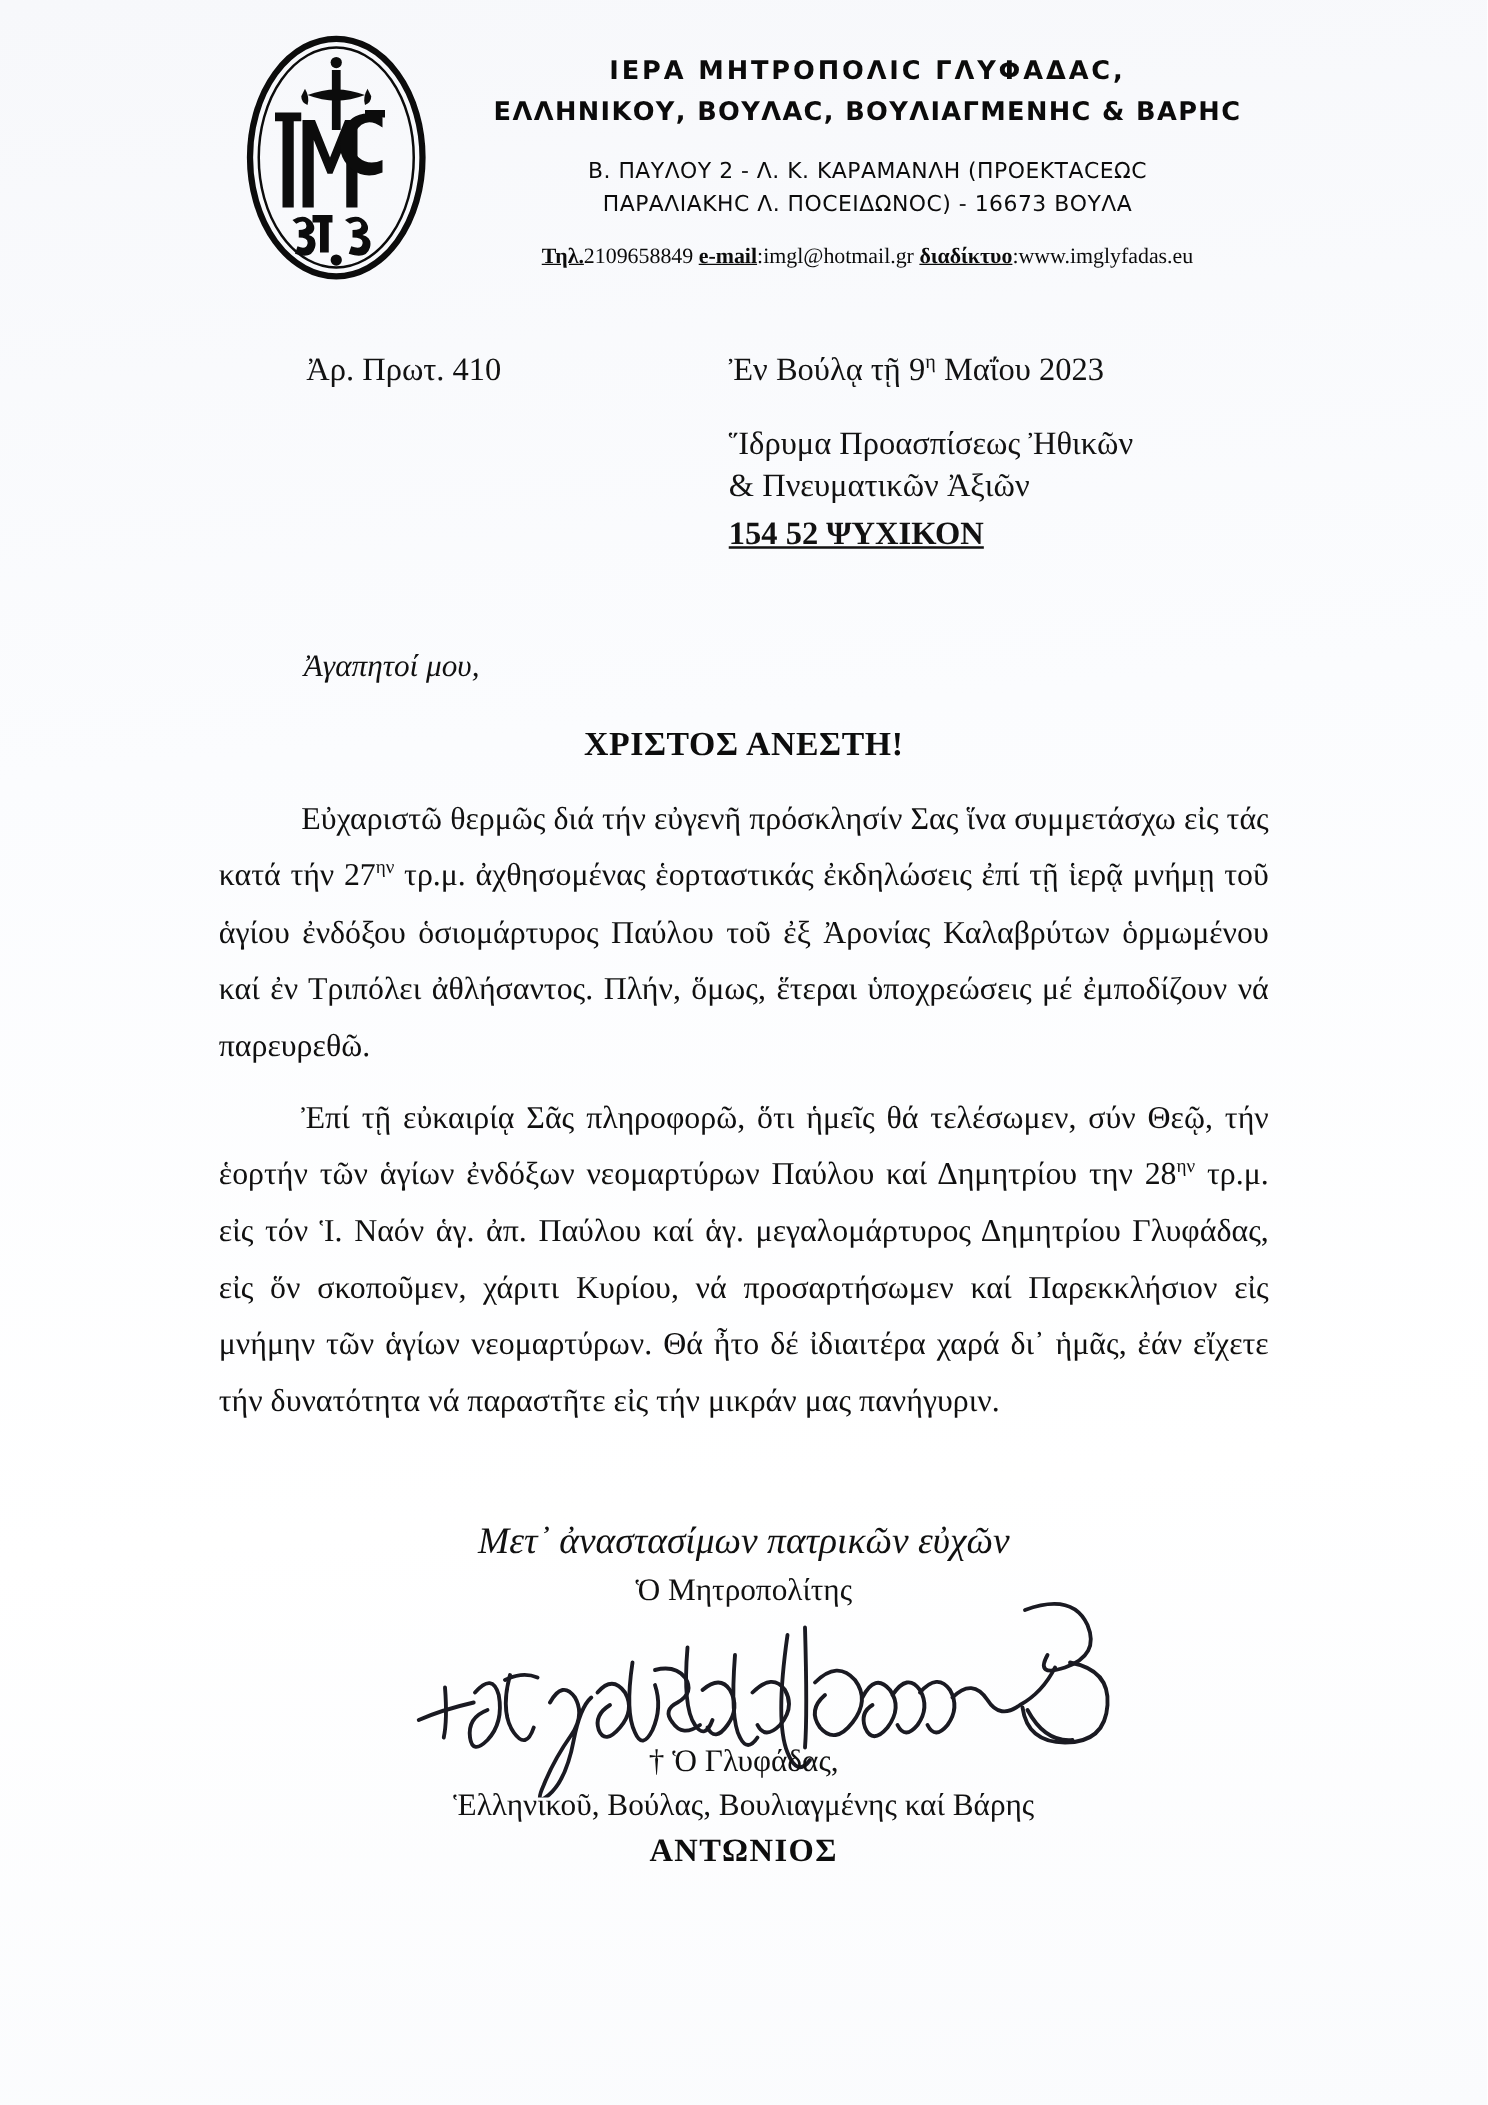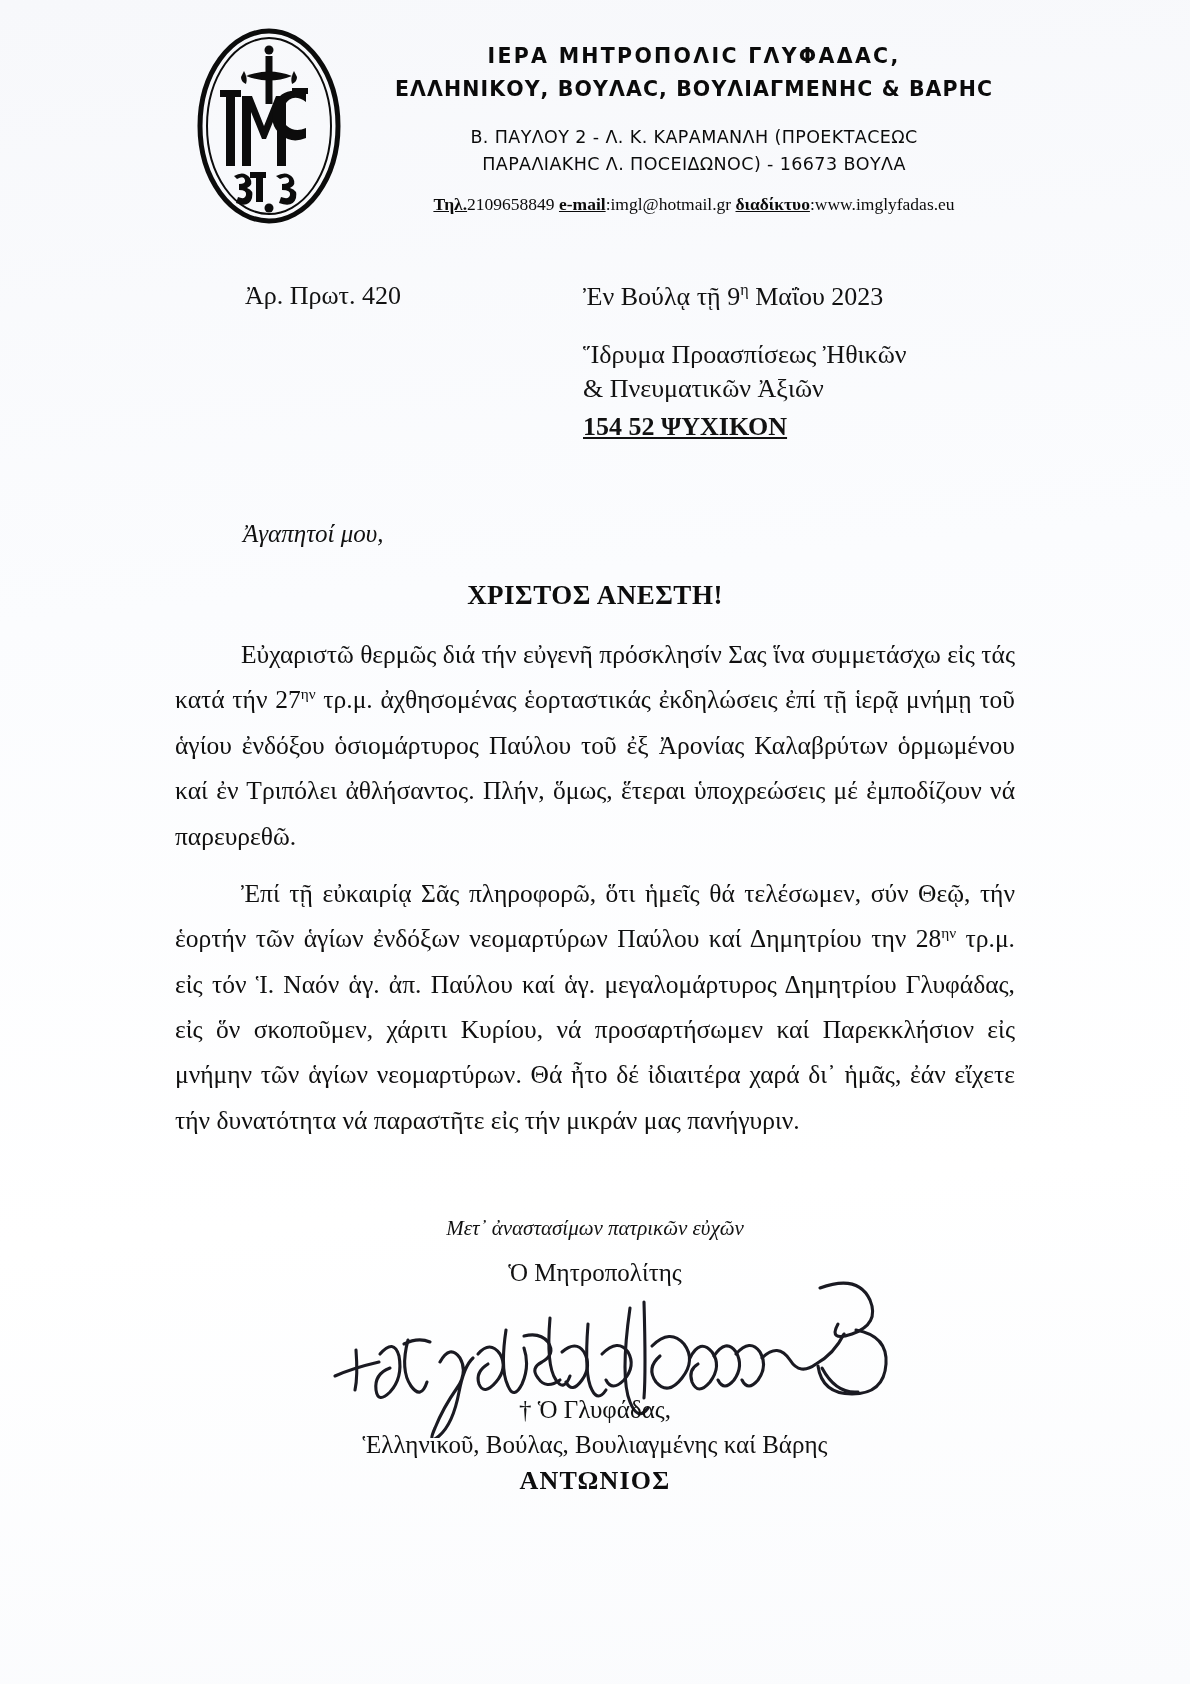--- a/index.html
+++ b/index.html
@@ -152,21 +152,21 @@
   .para sup { font-size: 0.6em; vertical-align: super; }
 
   
   .closing-wishes {
     position: absolute;
     left: 0;
     top: 1216px;
     width: 1190px;
     text-align: center;
     font-style: italic;
-    font-size: 21px;
+    font-size: 30px;
     color: #111;
   }
   .closing-title {
     position: absolute;
     left: 0;
     top: 1259px;
     width: 1190px;
     text-align: center;
     font-size: 25px;
     color: #111;
@@ -250,21 +250,21 @@
       <div class="lh-addr1">Β. ΠΑΥΛΟΥ 2 - Λ. Κ. ΚΑΡΑΜΑΝΛΗ (ΠΡΟΕΚΤΑCΕΩC</div>
       <div class="lh-addr2">ΠΑΡΑΛΙΑΚΗC Λ. ΠΟCΕΙΔΩΝΟC) - 16673 ΒΟΥΛΑ</div>
       <div class="lh-contact">
         <span class="u">Τηλ.</span><span>2109658849</span>
         <span class="u">e-mail</span><span>:</span><span>imgl@hotmail.gr</span>
         <span class="ul" style="font-weight:bold">διαδίκτυο</span><span>:</span><span>www.imglyfadas.eu</span>
       </div>
     </div>
   </div>
 
-  <div class="protocol">Ἀρ. Πρωτ. 420</div>
+  <div class="protocol">Ἀρ. Πρωτ. 410</div>
 
   <div class="dateline">
     <span>Ἐν Βούλᾳ τῇ 9</span><sup>η</sup><span> Μαΐου 2023</span>
   </div>
 
   <div class="recipient">
     <div>Ἵδρυμα Προασπίσεως Ἠθικῶν</div>
     <div>&amp; Πνευματικῶν Ἀξιῶν</div>
     <div><span class="addr-bold">154 52 ΨΥΧΙΚΟΝ</span></div>
   </div>

